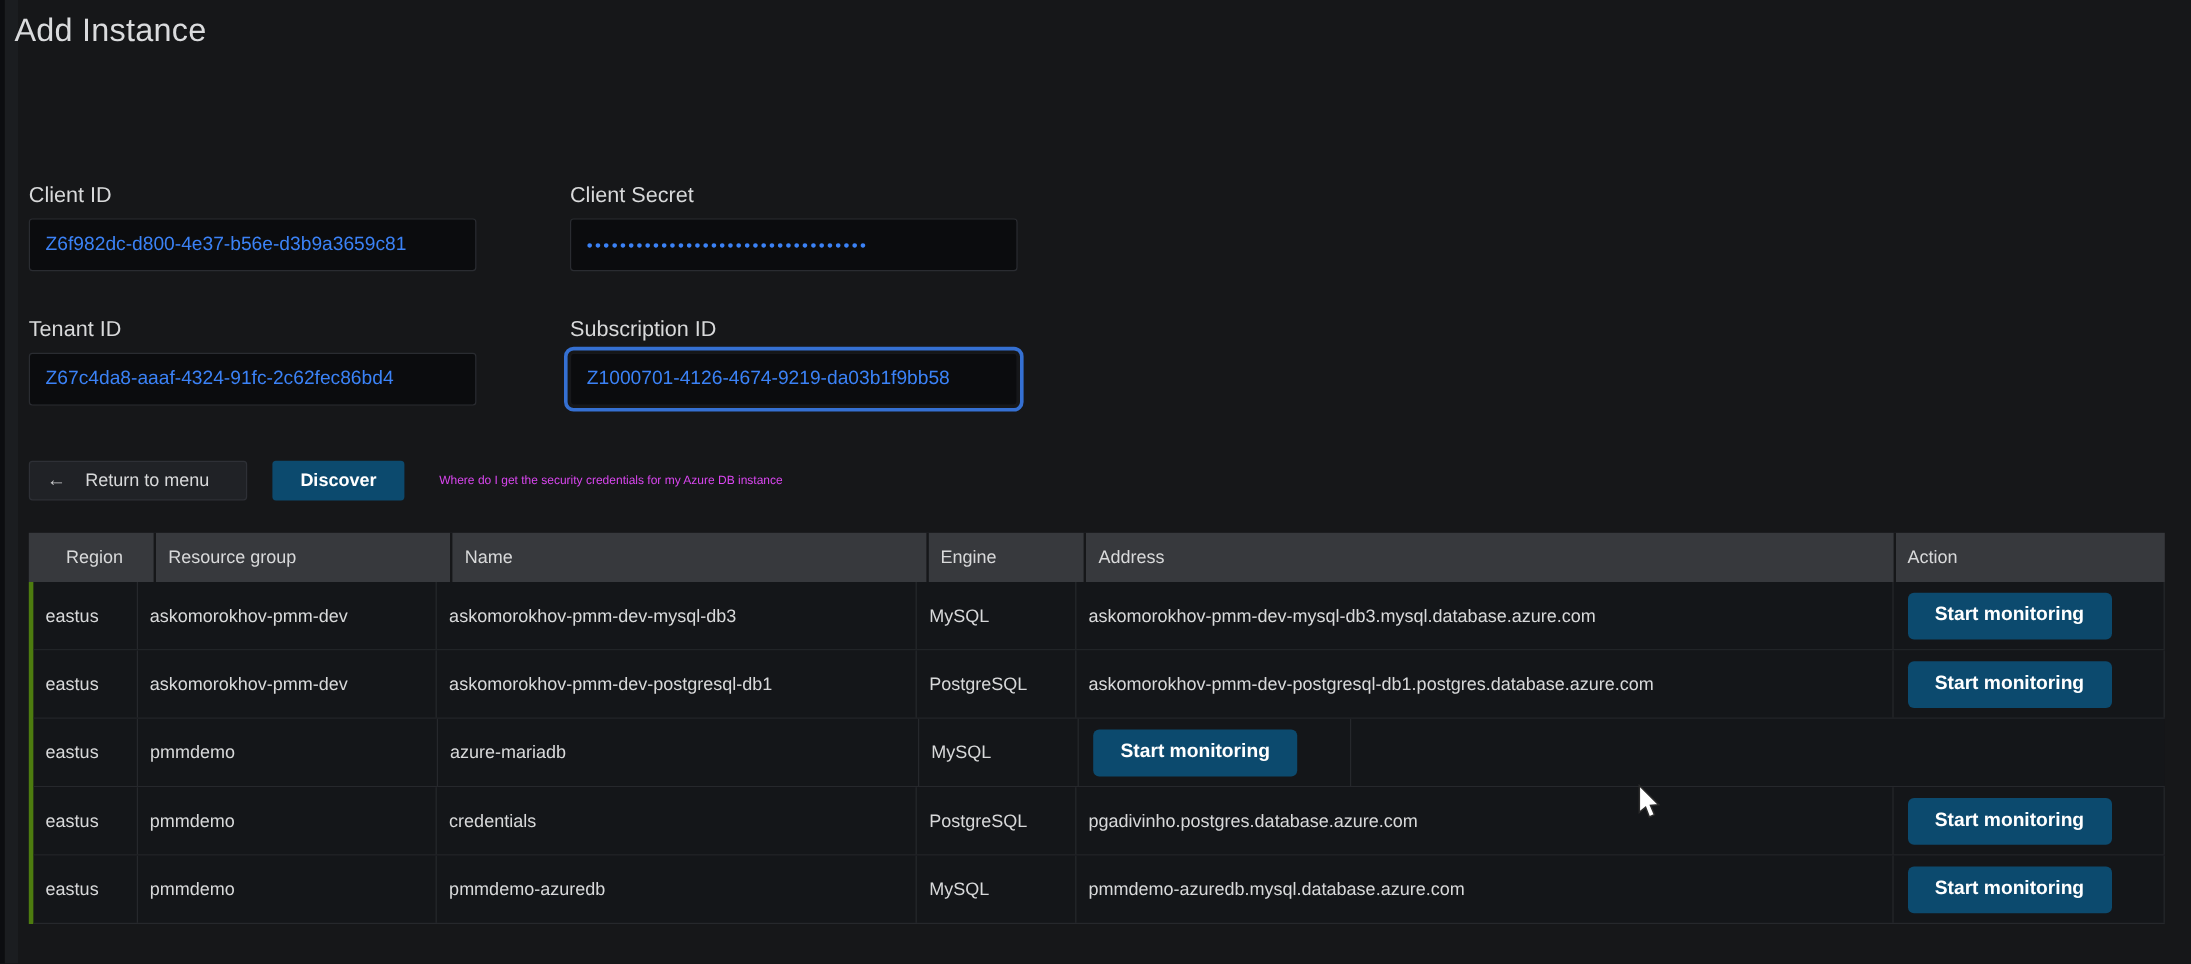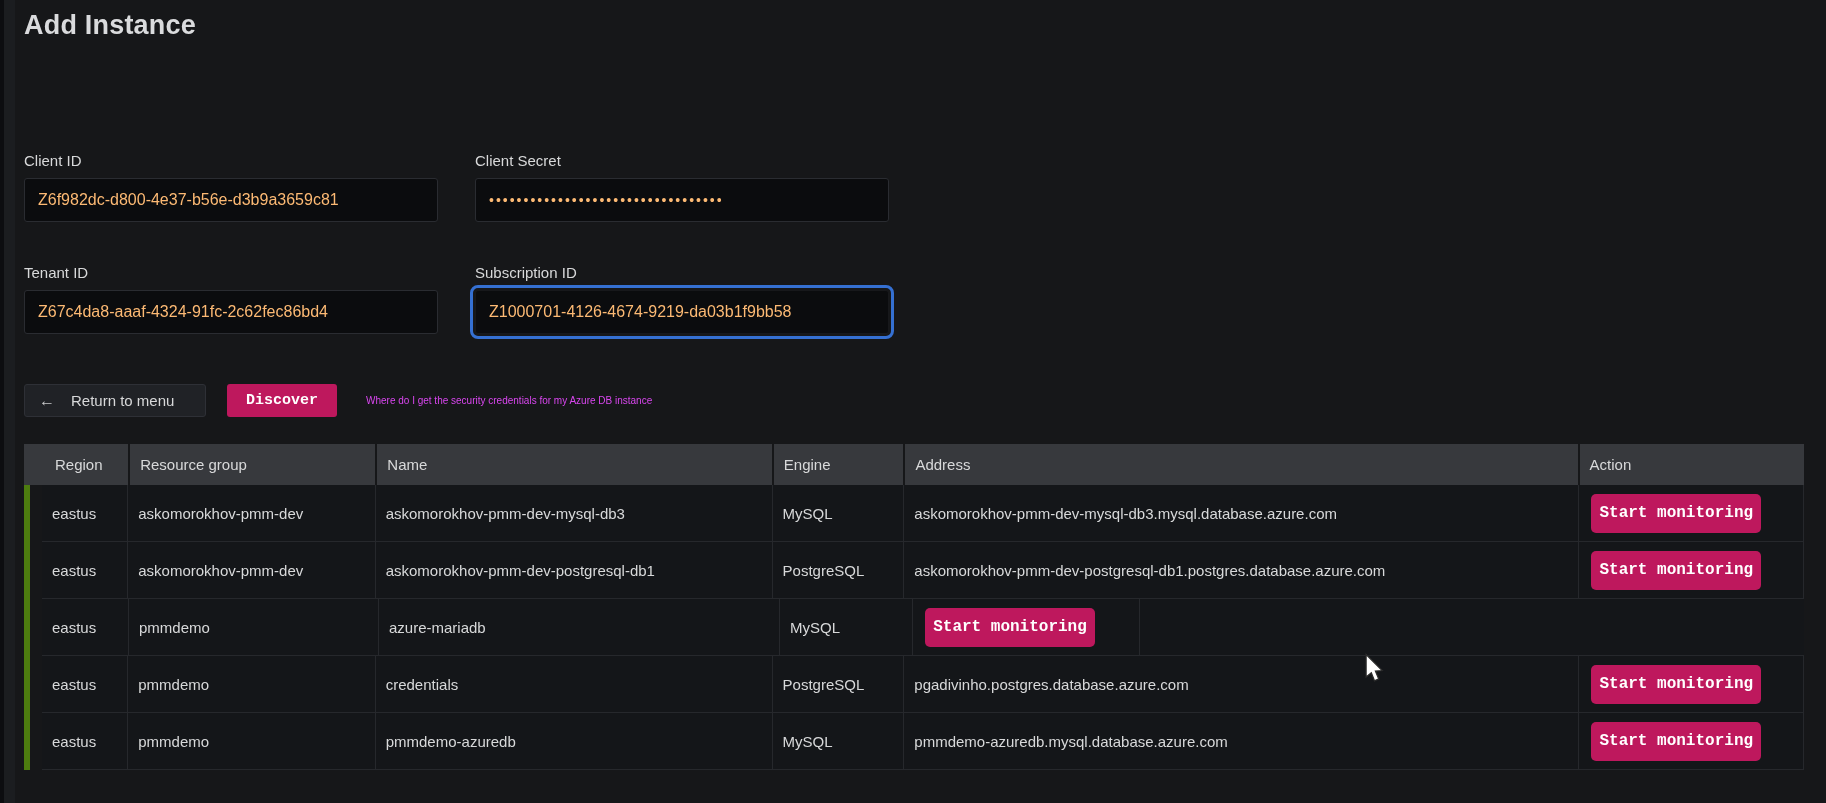--- a/index.html
+++ b/index.html
@@ -8,32 +8,32 @@
     position:relative;
     background:#161719;
     font-family:"Liberation Sans", sans-serif;
     color:#d8d9da;
     overflow:hidden;
   }
   .edge-strip-dark { position:absolute; left:0; top:0; width:4px; height:803px; background:#0c0d10; }
   .edge-strip-lite { position:absolute; left:4px; top:0; width:11px; height:803px; background:#1b1d20; }
 
   .page-title {
-    position:absolute; left:24px; top:10px;
-    font-size:27px; font-weight:700; color:#dadbdd; letter-spacing:0.2px;
+    position:absolute; left:12px; top:10px;
+    font-size:27px; font-weight:400; color:#dadbdd; letter-spacing:0.2px;
   }
 
   .field { position:absolute; width:414px; }
-  .field-label { display:block; font-size:15px; font-weight:500; color:#d8d9da; margin-bottom:9px; }
+  .field-label { display:block; font-size:18px; font-weight:500; color:#d8d9da; margin-bottom:9px; }
   .field input {
-    width:414px; height:44px;
+    width:373px; height:44px;
     background:#0b0c0e;
     border:1px solid #2a2c31;
     border-radius:3px;
-    color:#fdba74;
+    color:#3b82f6;
     font-family:"Liberation Sans", sans-serif;
     font-size:16px;
     padding:0 13px;
     outline:none;
   }
   .field input.secret { font-size:14px; letter-spacing:2px; }
   .field input.focused {
     border-color:#17181b;
     outline:3px solid #3570d2;
     outline-offset:2px;
@@ -48,39 +48,39 @@
   .btn-return {
     width:182px; height:33px;
     background:#202226; border:1px solid #2e3036; border-radius:3px;
     color:#d8d9da; font-size:15px; font-weight:500;
     display:flex; align-items:center; justify-content:flex-start;
     gap:16px; padding-left:14px;
     font-family:"Liberation Sans", sans-serif; cursor:pointer;
   }
   .btn-return .arrow { font-size:16px; color:#c7c8ca; }
   .btn-primary {
-    background:#be185d; border:none; border-radius:3px;
-    color:#ffffff; font-weight:700; font-family:Liberation Mono, monospace;
+    background:#0c4a6e; border:none; border-radius:3px;
+    color:#ffffff; font-weight:700; font-family:Liberation Sans, sans-serif;
     cursor:pointer;
   }
   .btn-discover { width:110px; height:33px; font-size:15px; margin-left:21px; }
   .help-link {
     margin-left:29px;
     color:#d946ef; font-size:10px; font-weight:500; text-decoration:none;
   }
 
   .grid { position:absolute; left:24px; top:444px; width:1780px; font-size:15px; }
   .thead { display:flex; height:41px; background:#37393d;padding-left:21px; }
   .th {
     display:flex; align-items:center;
     padding-left:10px; font-weight:500; color:#d8d9da;
     border-right:2px solid #161719;
   }
   .th:last-child { border-right:none; }
-  .tbody { border-left:6px solid #4d7c0f;padding-left:12px; }
+  .tbody { border-left:4px solid #4d7c0f; }
   .trow { display:flex; height:57px; background:#141619; border-bottom:1px solid #26282c; }
   .td {
     display:flex; align-items:center;
     padding-left:10px; color:#d8d9da;
     border-right:1px solid #26282c;
     white-space:nowrap; overflow:hidden;
   }
   .col-region   { width:87px; }
   .col-resource { width:250px; }
   .col-name     { width:401px; }

